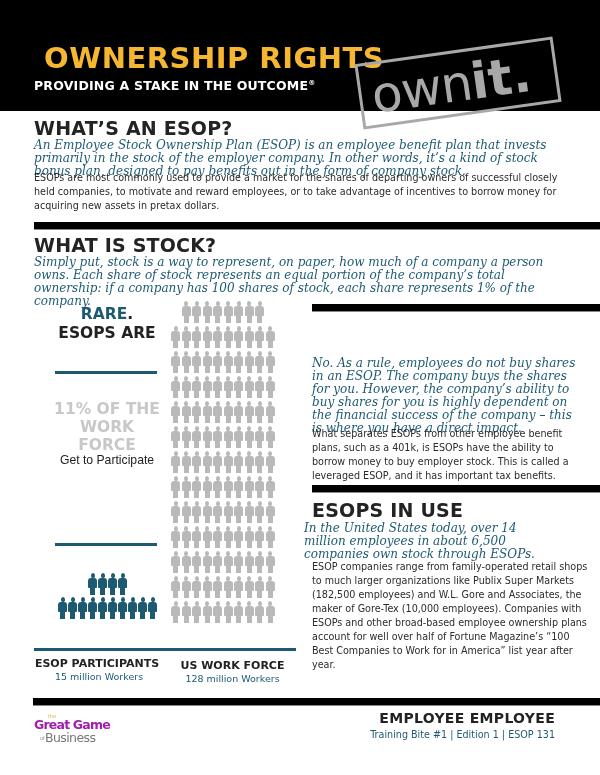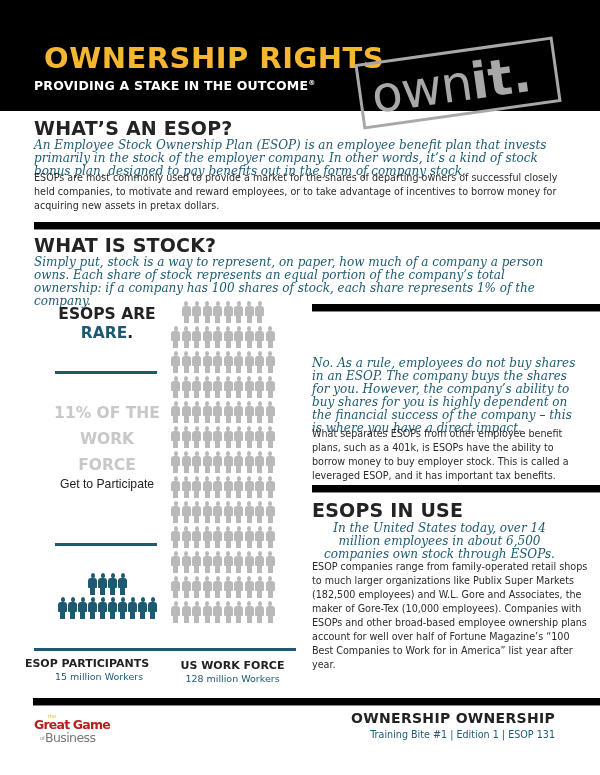--- a/index.html
+++ b/index.html
@@ -23,40 +23,40 @@
   .h1 { position: absolute; font-weight: bold; font-size: 19px; color: #232323; letter-spacing: 0.2px; white-space: nowrap; }
   .lead { position: absolute; font-family: "DejaVu Serif", serif; font-style: italic; font-size: 12px; line-height: 13px; color: #1d5a72; }
   .body-text { position: absolute; font-size: 9.6px; line-height: 14px; color: #2b2b2b; }
 
   .bar { position: absolute; height: 8px; background: #000; border-bottom: 1px solid #888; }
   .teal-rule { position: absolute; height: 3px; background: #1d5a72; }
 
   .rare-title { position: absolute; left: 55px; top: 305px; width: 104px; text-align: center; font-weight: bold; font-size: 15.5px; line-height: 19px; color: #222; }
   .rare-title .rare { color: #1d5a72; }
   .stat-text { position: absolute; left: 52px; top: 400px; width: 110px; text-align: center; font-family: "Liberation Sans", sans-serif; font-size: 12.2px; line-height: 13.5px; color: #222; }
-  .stat-big { font-family: "DejaVu Sans", sans-serif; font-weight: bold; font-size: 15.5px; line-height: 26px; color: #c8c8c8; }
+  .stat-big { font-family: "DejaVu Sans", sans-serif; font-weight: bold; font-size: 15.5px; line-height: 18px; color: #c8c8c8; }
 
   .fig-grid { position: absolute; left: 170px; top: 298px; width: 106px; }
   .fig-row { display: flex; justify-content: center; gap: 1.5px; height: 25px; align-items: flex-end; }
   .person { width: 9px; height: 22px; position: relative; }
   .person .head { position: absolute; left: 2.5px; top: 0; width: 4px; height: 5px; border-radius: 50% 50% 40% 40%; }
   .person .torso { position: absolute; left: 0; top: 5px; width: 9px; height: 10px; border-radius: 3px 3px 1px 1px; }
   .person .legs { position: absolute; left: 2px; top: 14px; width: 5px; height: 8px; }
   .gray .head, .gray .torso, .gray .legs { background: #b9b9b9; }
   .teal .head, .teal .torso, .teal .legs { background: #1d5a72; }
 
   .teal-grid { position: absolute; left: 55px; top: 571px; width: 105px; }
   .teal-grid .fig-row { height: 24px; gap: 1px; }
 
   .caption-label { position: absolute; font-weight: bold; font-size: 11px; color: #222; text-align: center; white-space: nowrap; }
   .caption-value { position: absolute; font-size: 9.5px; color: #1d5a72; text-align: center; white-space: nowrap; }
 
   .logo { position: absolute; left: 34px; top: 713px; width: 80px; height: 40px; }
   .logo-the { position: absolute; left: 14px; top: 0; font-size: 5px; color: #e0a83a; }
-  .logo-great { position: absolute; left: 0; top: 4px; font-size: 12.5px; font-weight: bold; color: #b91c1c; letter-spacing: -0.8px; white-space: nowrap; }
+  .logo-great { position: absolute; left: 0; top: 4px; font-size: 12.5px; font-weight: bold; color: #a21caf; letter-spacing: -0.8px; white-space: nowrap; }
   .logo-of { position: absolute; left: 6px; top: 22px; font-size: 5px; color: #888; }
   .logo-business { position: absolute; left: 11px; top: 17px; font-size: 12.5px; color: #777; letter-spacing: -0.6px; white-space: nowrap; }
 
   .footer-title { position: absolute; right: 45px; top: 710px; font-weight: bold; font-size: 14px; color: #222; letter-spacing: 0.3px; white-space: nowrap; }
   .footer-sub { position: absolute; right: 45px; top: 729px; font-size: 9.6px; color: #1d5a72; white-space: nowrap; }
 </style>
 </head>
 <body>
 
 <div class="header"></div>
@@ -68,22 +68,22 @@
 
 <div class="h1" style="left:34px; top:117px;">WHAT’S AN ESOP?</div>
 <div class="lead" style="left:34px; top:139px; width:540px;">An Employee Stock Ownership Plan (ESOP) is an employee benefit plan that invests primarily in the stock of the employer company. In other words, it’s a kind of stock bonus plan, designed to pay benefits out in the form of company stock.</div>
 <div class="body-text" style="left:34px; top:171px; width:545px;">ESOPs are most commonly used to provide a market for the shares of departing owners of successful closely held companies, to motivate and reward employees, or to take advantage of incentives to borrow money for acquiring new assets in pretax dollars.</div>
 
 <div class="bar" style="left:34px; top:222px; width:566px;"></div>
 <div class="h1" style="left:34px; top:234px;">WHAT IS STOCK?</div>
 <div class="lead" style="left:34px; top:256px; width:520px;">Simply put, stock is a way to represent, on paper, how much of a company a person owns. Each share of stock represents an equal portion of the company’s total ownership: if a company has 100 shares of stock, each share represents 1% of the company.</div>
 
 <div class="rare-title">
+  <div><span class="rare">RARE</span><span>.</span></div>
   <div>ESOPS ARE</div>
-  <div><span class="rare">RARE</span><span>.</span></div>
 </div>
 <div class="teal-rule" style="left:55px; top:371px; width:102px;"></div>
 <div class="stat-text">
   <div class="stat-big">11% OF THE WORK FORCE</div>
   <div>Get to Participate</div>
 </div>
 <div class="teal-rule" style="left:55px; top:543px; width:102px;"></div>
 
 <div class="fig-grid" id="workforce-grid">
     <div class="fig-row">
@@ -825,37 +825,37 @@
       </div>
       <div class="person teal">
         <div class="head"></div>
         <div class="torso"></div>
         <div class="legs"></div>
       </div>
     </div>
   </div>
 
 <div class="teal-rule" style="left:34px; top:648px; width:262px;"></div>
-<div class="caption-label" style="left:22px; top:657px; width:130px;">ESOP PARTICIPANTS</div>
+<div class="caption-label" style="left:32px; top:657px; width:130px;">ESOP PARTICIPANTS</div>
 <div class="caption-value" style="left:34px; top:671px; width:130px;">15 million Workers</div>
 <div class="caption-label" style="left:170px; top:659px; width:125px;">US WORK FORCE</div>
 <div class="caption-value" style="left:170px; top:673px; width:125px;">128 million Workers</div>
 
 <div class="bar" style="left:312px; top:304px; width:288px;"></div>
 <div class="h1" style="left:312px; top:318px; line-height:21px;">
 </div>
 <div class="lead" style="left:312px; top:357px; width:268px;">No. As a rule, employees do not buy shares in an ESOP. The company buys the shares for you. However, the company’s ability to buy shares for you is highly dependent on the financial success of the company – this is where you have a direct impact.</div>
 <div class="body-text" style="left:312px; top:427px; width:272px;">What separates ESOPs from other employee benefit plans, such as a 401k, is ESOPs have the ability to borrow money to buy employer stock. This is called a leveraged ESOP, and it has important tax benefits.</div>
 
 <div class="bar" style="left:312px; top:485px; width:288px;"></div>
 <div class="h1" style="left:312px; top:499px;">ESOPS IN USE</div>
-<div class="lead" style="left:312px; top:522px; width:255px;text-align:center;">In the United States today, over 14 million employees in about 6,500 companies own stock through ESOPs.</div>
+<div class="lead" style="left:304px; top:522px; width:255px;">In the United States today, over 14 million employees in about 6,500 companies own stock through ESOPs.</div>
 <div class="body-text" style="left:312px; top:560px; width:280px;">ESOP companies range from family-operated retail shops to much larger organizations like Publix Super Markets (182,500 employees) and W.L. Gore and Associates, the maker of Gore-Tex (10,000 employees). Companies with ESOPs and other broad-based employee ownership plans account for well over half of Fortune Magazine’s “100 Best Companies to Work for in America” list year after year.</div>
 
 <div class="bar" style="left:33px; top:698px; width:567px;"></div>
 <div class="logo">
   <span class="logo-the">the</span>
   <span class="logo-great">Great Game</span>
   <span class="logo-of">of</span>
   <span class="logo-business">Business</span>
 </div>
-<div class="footer-title">OWNERSHIP OWNERSHIP</div>
+<div class="footer-title">EMPLOYEE EMPLOYEE</div>
 <div class="footer-sub">Training Bite #1 | Edition 1  |  ESOP 131</div>
 
 </body></html>

